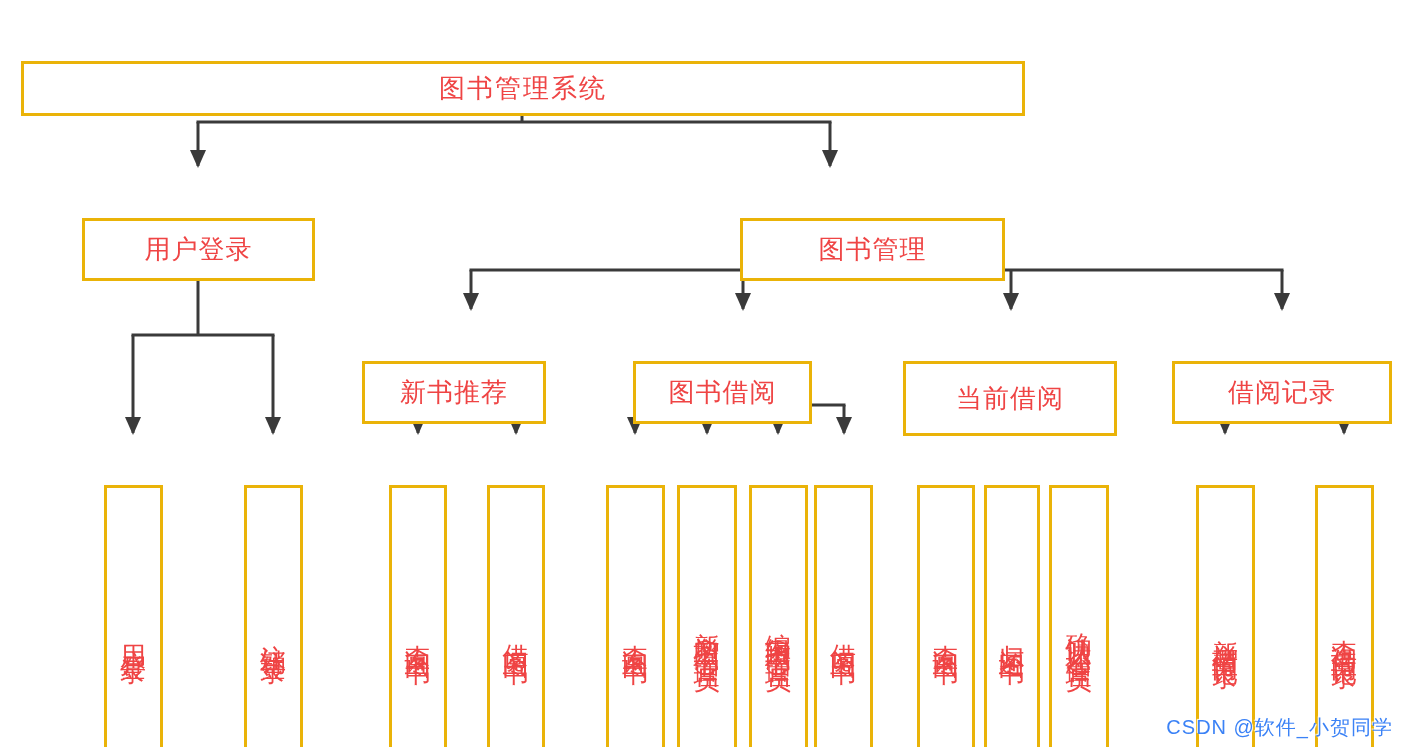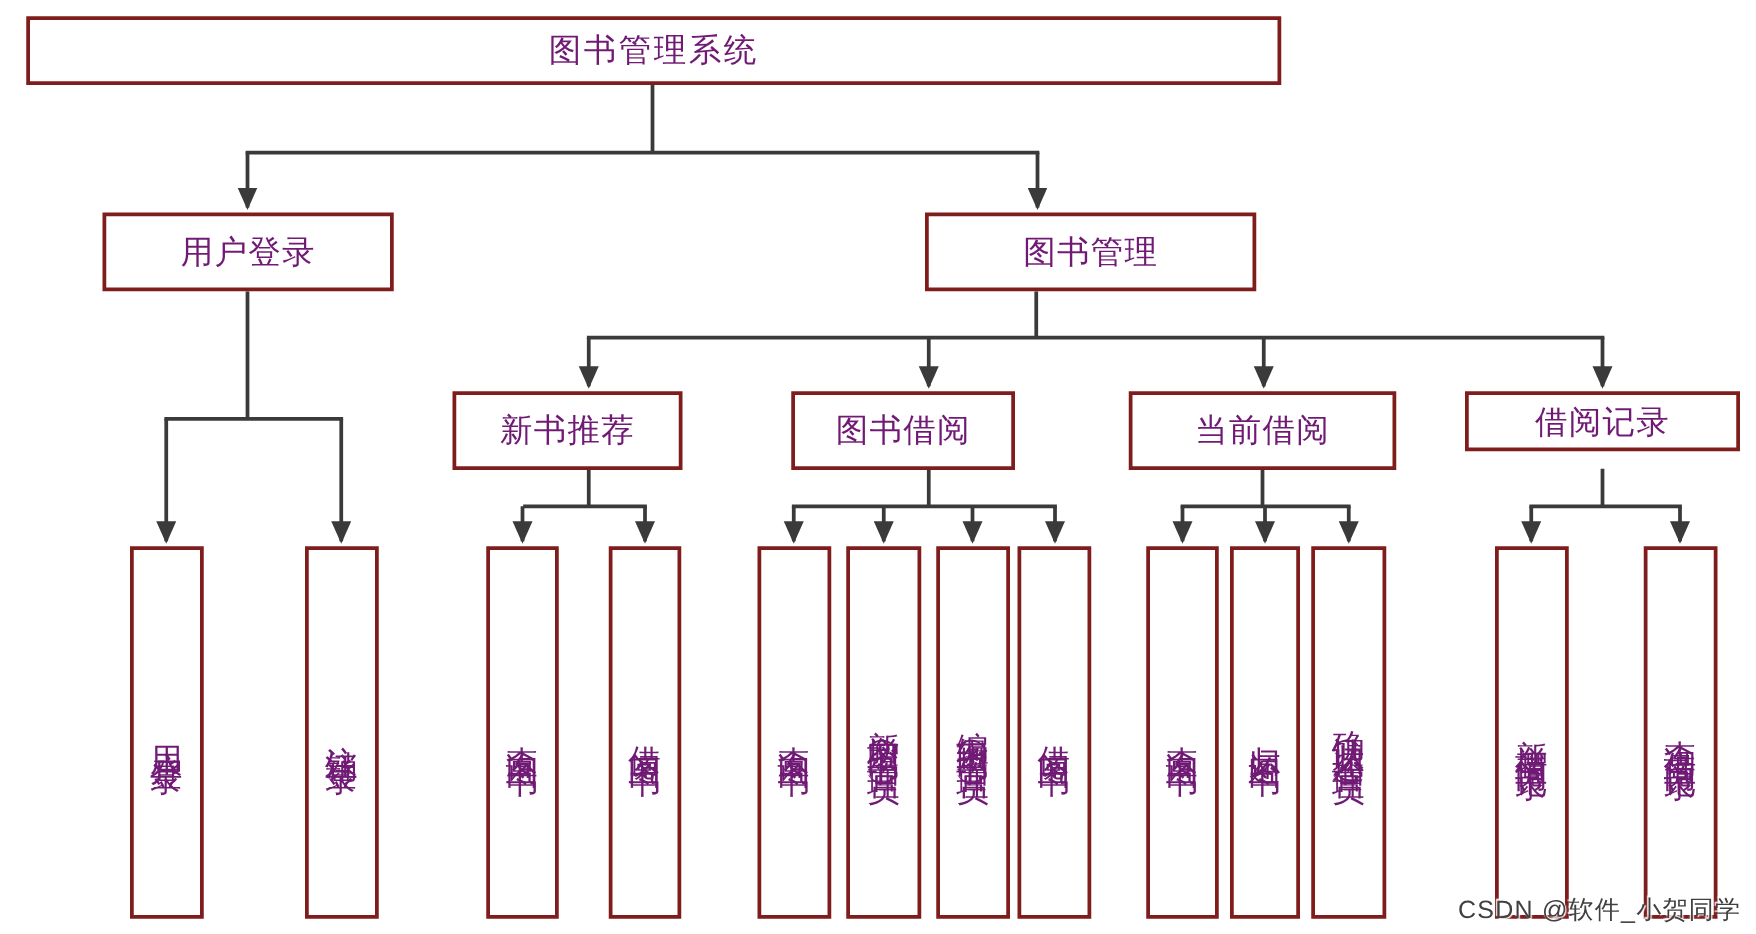--- a/index.html
+++ b/index.html
@@ -17,27 +17,28 @@
   }
   .wires {
     position: absolute;
     left: 0; top: 0;
     width: 1405px; height: 747px;
     z-index: 1;
   }
   .box {
     position: absolute;
     box-sizing: border-box;
-    border: 3px solid #7f1d1d;
+    border: 3px solid #eab308;
     background: #ffffff;
-    color: #701a75;
+    color: #ef4444;
     display: flex;
     align-items: center;
     justify-content: center;
     z-index: 2;
+    margin-top: 48px;
   }
   .hbox {
     font-size: 26px;
     letter-spacing: 1px;
     white-space: nowrap;
   }
   .rootbox {
     font-size: 26px;
     letter-spacing: 2px;
   }
@@ -49,21 +50,21 @@
     line-height: 1;
     white-space: nowrap;
   }
   .watermark {
     position: absolute;
     right: 12px;
     top: 714px;
     z-index: 5;
     font-size: 20px;
     letter-spacing: 1px;
-    color: #404040;
+    color: #3b82f6;
     text-shadow: 1px 1px 1px #ffffff, -1px -1px 1px #ffffff;
     white-space: nowrap;
   }
 </style>
 </head>
 <body>
 
 <div class="canvas">
 
   <svg class="wires" viewBox="0 0 1405 747" xmlns="http://www.w3.org/2000/svg">
@@ -113,22 +114,22 @@
     </g>
   </svg>
 
   <div class="box hbox rootbox" style="left:21px;top:13px;width:1004px;height:55px">图书管理系统</div>
 
   <div class="box hbox" style="left:82px;top:170px;width:233px;height:63px">用户登录</div>
   <div class="box hbox" style="left:740px;top:170px;width:265px;height:63px">图书管理</div>
 
   <div class="box hbox" style="left:362px;top:313px;width:184px;height:63px">新书推荐</div>
   <div class="box hbox" style="left:633px;top:313px;width:179px;height:63px">图书借阅</div>
-  <div class="box hbox" style="left:903px;top:313px;width:214px;height:63px">当前借阅</div>
-  <div class="box hbox" style="left:1172px;top:313px;width:220px;height:48px">借阅记录</div>
+  <div class="box hbox" style="left:903px;top:313px;width:214px;height:75px">当前借阅</div>
+  <div class="box hbox" style="left:1172px;top:313px;width:220px;height:63px">借阅记录</div>
 
   <div class="box vbox" style="left:104px;top:437px;width:59px;height:298px">用户登录</div>
   <div class="box vbox" style="left:244px;top:437px;width:59px;height:298px">注销登录</div>
 
   <div class="box vbox" style="left:389px;top:437px;width:58px;height:298px">查询图书</div>
   <div class="box vbox" style="left:487px;top:437px;width:58px;height:298px">借阅图书</div>
 
   <div class="box vbox" style="left:606px;top:437px;width:59px;height:298px">查询图书</div>
   <div class="box vbox" style="left:677px;top:437px;width:60px;height:298px">新增图书（管理员）</div>
   <div class="box vbox" style="left:749px;top:437px;width:59px;height:298px">编辑图书（管理员）</div>

